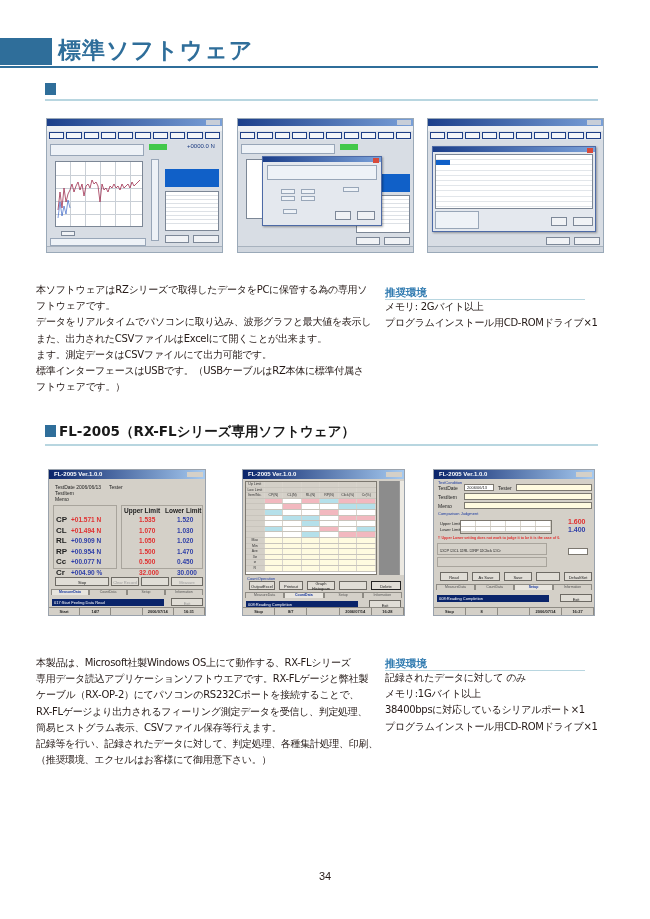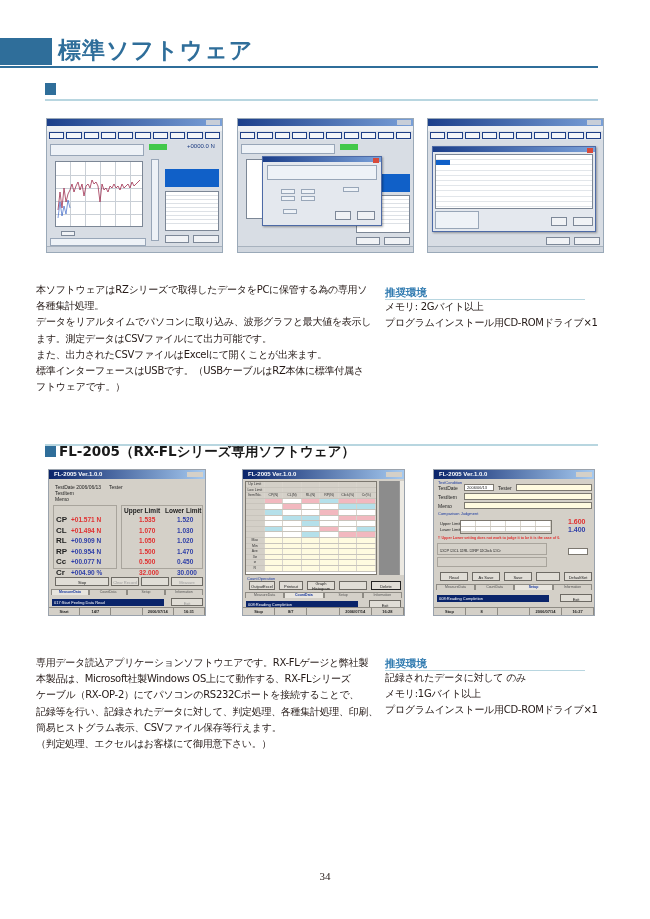--- a/index.html
+++ b/index.html
@@ -62,21 +62,21 @@
   .cyan { background: #b5e0ea; }
   .yel { background: #fffbe0; }
   .hdr { background: #d4d0c8; }
   .fl-input { position: absolute; background: #fffbe0; border: 1px solid #7c7870; height: 7px; }
 
   
   .body-text { position: absolute; left: 36px; font-size: 10px; line-height: 16.2px; color: #231815; font-family: "DejaVu Sans", sans-serif; letter-spacing: -0.3px; }
   .req-head { position: absolute; font-size: 10.5px; font-weight: bold; color: #2f7ab0; line-height: 14px; }
   .req-rule { position: absolute; height: 1px; background: #b8d6e0; }
   .req-list { position: absolute; font-size: 10px; line-height: 16.2px; color: #231815; letter-spacing: -0.3px; }
-  .page-num { position: absolute; left: 0; right: 0; top: 870px; text-align: center; font-size: 11px; color: #231815; font-family: Liberation Serif, serif; }
+  .page-num { position: absolute; left: 0; right: 0; top: 870px; text-align: center; font-size: 11px; color: #231815; font-family: Liberation Sans, sans-serif; }
 </style>
 </head>
 <body>
 
 <div class="page-title-bar"></div>
 <div class="page-title">標準ソフトウェア</div>
 <div class="page-title-rule"></div>
 
 <div class="sec-head" style="top:80px;"><span class="sq"></span></div>
 <div class="sec-rule" style="top:99px;"></div>
@@ -222,36 +222,36 @@
     <div class="btn" style="left:118px; top:70px; width:16px; height:9px;"></div>
     <div class="btn" style="left:140px; top:70px; width:20px; height:9px;"></div>
   </div>
   <div class="btn" style="left:118px; top:118px; width:24px; height:8px;"></div>
   <div class="btn" style="left:146px; top:118px; width:26px; height:8px;"></div>
   <div class="status-bar"></div>
 </div>
 
 <div class="body-text" style="top:282px;">
   <div>本ソフトウェアはRZシリーズで取得したデータをPCに保管する為の専用ソ</div>
-  <div>各種集計処理。</div>
+  <div>フトウェアです。</div>
   <div>データをリアルタイムでパソコンに取り込み、波形グラフと最大値を表示し</div>
+  <div>また、出力されたCSVファイルはExcelにて開くことが出来ます。</div>
   <div>ます。測定データはCSVファイルにて出力可能です。</div>
-  <div>また、出力されたCSVファイルはExcelにて開くことが出来ます。</div>
   <div>標準インターフェースはUSBです。（USBケーブルはRZ本体に標準付属さ</div>
   <div>フトウェアです。）</div>
 </div>
 
 <div class="req-head" style="left:385px; top:285px;">推奨環境</div>
 <div class="req-rule" style="left:385px; top:299px; width:200px;"></div>
 <div class="req-list" style="left:385px; top:299px;">
   <div>メモリ: 2Gバイト以上</div>
   <div>プログラムインストール用CD-ROMドライブ×1</div>
 </div>
 
-<div class="sec-head" style="top:442px;text-align:center;"><span class="sq"></span><span>FL-2005（RX-FLシリーズ専用ソフトウェア）</span></div>
+<div class="sec-head" style="top:422px;text-align:center;"><span class="sq"></span><span>FL-2005（RX-FLシリーズ専用ソフトウェア）</span></div>
 <div class="sec-rule" style="top:444px;"></div>
 
 <div class="fl-shot" style="left:48px; top:469px; width:158px; height:147px;">
   <div class="fl-title"><span>FL-2005 Ver.1.0.0</span><span class="ctl"></span></div>
   <div class="fl-text" style="left:6px; top:14px;"><span>TestDate</span> <span>2006/06/13</span></div>
   <div class="fl-text" style="left:60px; top:14px;">Tester</div>
   <div class="fl-text" style="left:6px; top:20px;">TestItem</div>
   <div class="fl-text" style="left:6px; top:26px;">Memo</div>
   <div class="fl-box" style="left:4px; top:35px; width:64px; height:64px;"></div>
   <div class="fl-box" style="left:72px; top:35px; width:82px; height:64px;"></div>
@@ -540,29 +540,31 @@
   <div class="fl-status">
     <span>Stop</span>
       <span>8</span>
       <span></span>
       <span>2006/07/14</span>
       <span>16:27</span>
   </div>
 </div>
 
 <div class="body-text" style="top:655px;">
+  <div>本製品は、Microsoft社製Windows  OS上にて動作する、RX-FLシリーズ</div>
   <div>専用データ読込アプリケーションソフトウエアです。RX-FLゲージと弊社製</div>
-  <div>本製品は、Microsoft社製Windows  OS上にて動作する、RX-FLシリーズ</div>
   <div>ケーブル（RX-OP-2）にてパソコンのRS232Cポートを接続することで、</div>
+  <div>RX-FLゲージより出力されるフィーリング測定データを受信し、判定処理、</div>
+  <div>簡易ヒストグラム表示、CSVファイル保存等行えます。</div>
   <div>記録等を行い、記録されたデータに対して、判定処理、各種集計処理、印刷、</div>
-  <div>簡易ヒストグラム表示、CSVファイル保存等行えます。</div>
-  <div>（判定処理、エクセルはお客様にて御用意下さい。）</div>
+  <div>（推奨環境、エクセルはお客様にて御用意下さい。）</div>
 </div>
 
 <div class="req-head" style="left:385px; top:656px;">推奨環境</div>
 <div class="req-rule" style="left:385px; top:670px; width:200px;"></div>
 <div class="req-list" style="left:385px; top:670px;">
   <div>記録されたデータに対して のみ</div>
   <div>メモリ:1Gバイト以上</div>
+  <div>38400bpsに対応しているシリアルポート×1</div>
   <div>プログラムインストール用CD-ROMドライブ×1</div>
 </div>
 
 <div class="page-num">34</div>
 
 </body></html>

